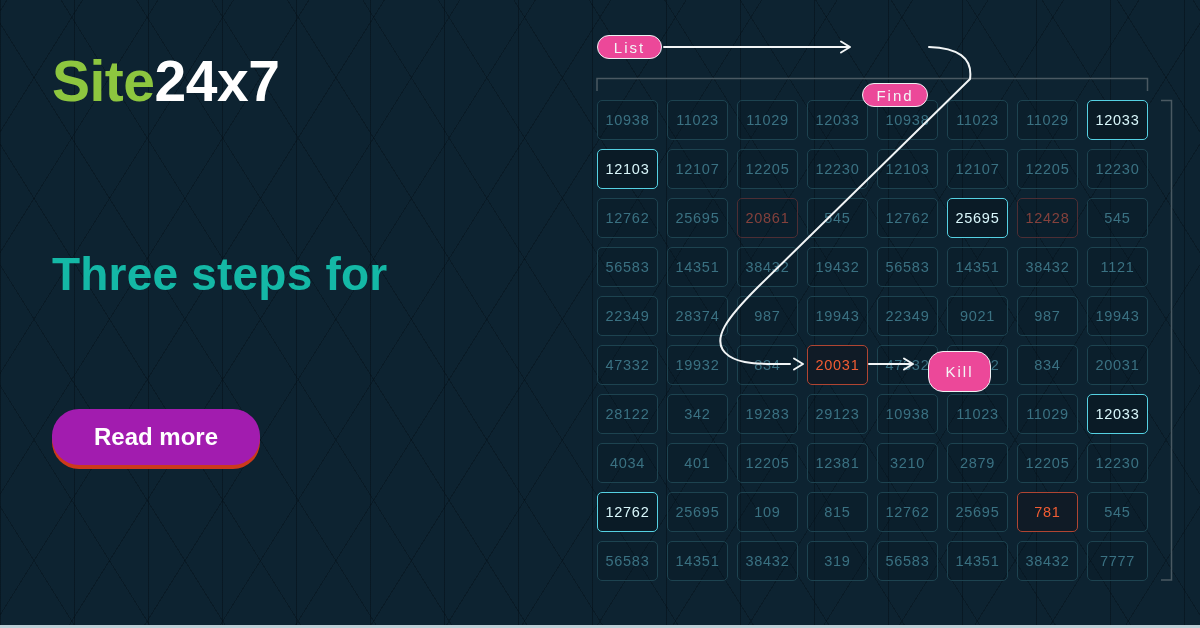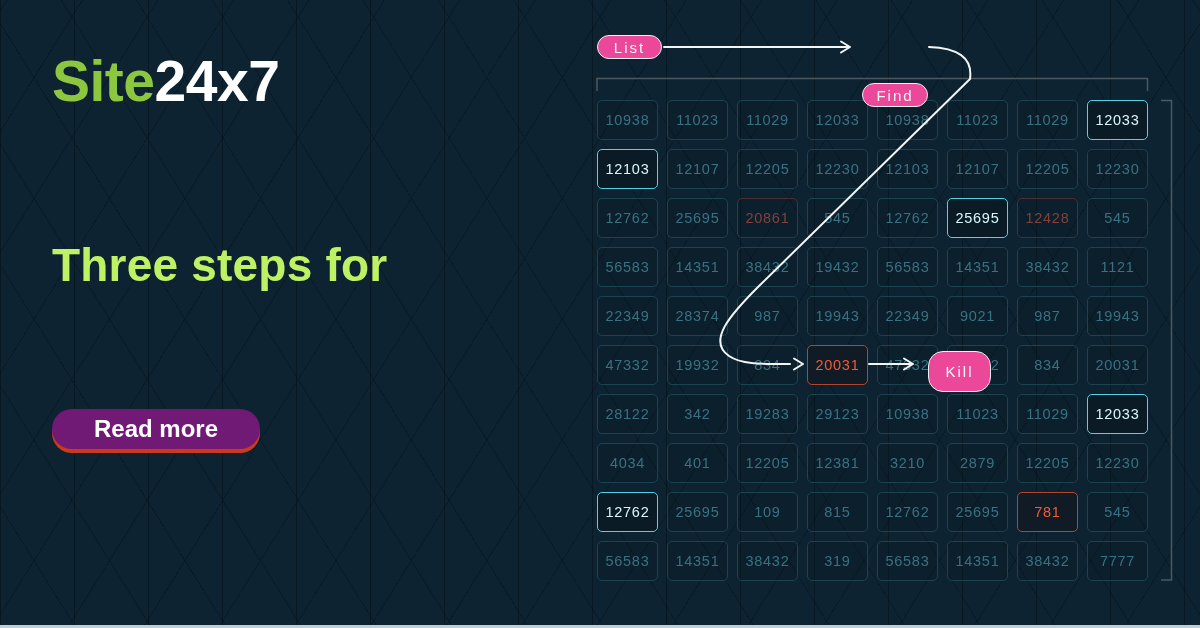--- a/index.html
+++ b/index.html
@@ -14,25 +14,25 @@
       repeating-linear-gradient(90deg, rgba(3,12,19,.45) 0 1px, transparent 1px 74px),
       repeating-linear-gradient(58deg, rgba(3,12,19,.35) 0 1px, transparent 1px 64px),
       repeating-linear-gradient(-58deg, rgba(3,12,19,.35) 0 1px, transparent 1px 64px);
   }
   .bottom-bar{position:absolute;left:0;bottom:0;width:1200px;height:3px;background:#bccfd6;z-index:5;}
 
   
   .logo{position:absolute;left:52px;top:48px;font-size:57px;font-weight:800;letter-spacing:-.5px;z-index:2;}
   .logo .p1{color:#8dc63f;}
   .logo .p2{color:#ffffff;}
-  .headline{position:absolute;left:52px;top:231px;margin:0;font-size:46px;font-weight:700;
-    line-height:69px;color:#bef264;letter-spacing:.2px;z-index:2;}
+  .headline{position:absolute;left:52px;top:240px;margin:0;font-size:46px;font-weight:700;
+    line-height:69px;color:#14b8a6;letter-spacing:.2px;z-index:2;}
   .headline span{display:block;}
-  .cta{position:absolute;left:52px;top:409px;height:40px;padding:0 42px;z-index:2;
-    background:#701a75;color:#ffffff;font-family:"Liberation Sans",sans-serif;
+  .cta{position:absolute;left:52px;top:409px;height:56px;padding:0 42px;z-index:2;
+    background:#a21caf;color:#ffffff;font-family:"Liberation Sans",sans-serif;
     font-size:24px;font-weight:700;border:none;border-radius:27px;cursor:pointer;
     box-shadow:0 4px 0 #cc3a1b;display:flex;align-items:center;justify-content:center;}
 
   
   #process-grid{position:absolute;left:597px;top:100px;z-index:1;
     display:grid;grid-template-columns:repeat(8,61px);grid-auto-rows:40px;column-gap:9px;row-gap:9px;}
   .pid-cell{box-sizing:border-box;border:1px solid #1d4350;border-radius:5px;
     color:#3a7182;background:rgba(7,22,32,.30);
     display:flex;align-items:center;justify-content:center;
     font-size:14.5px;letter-spacing:.7px;}

